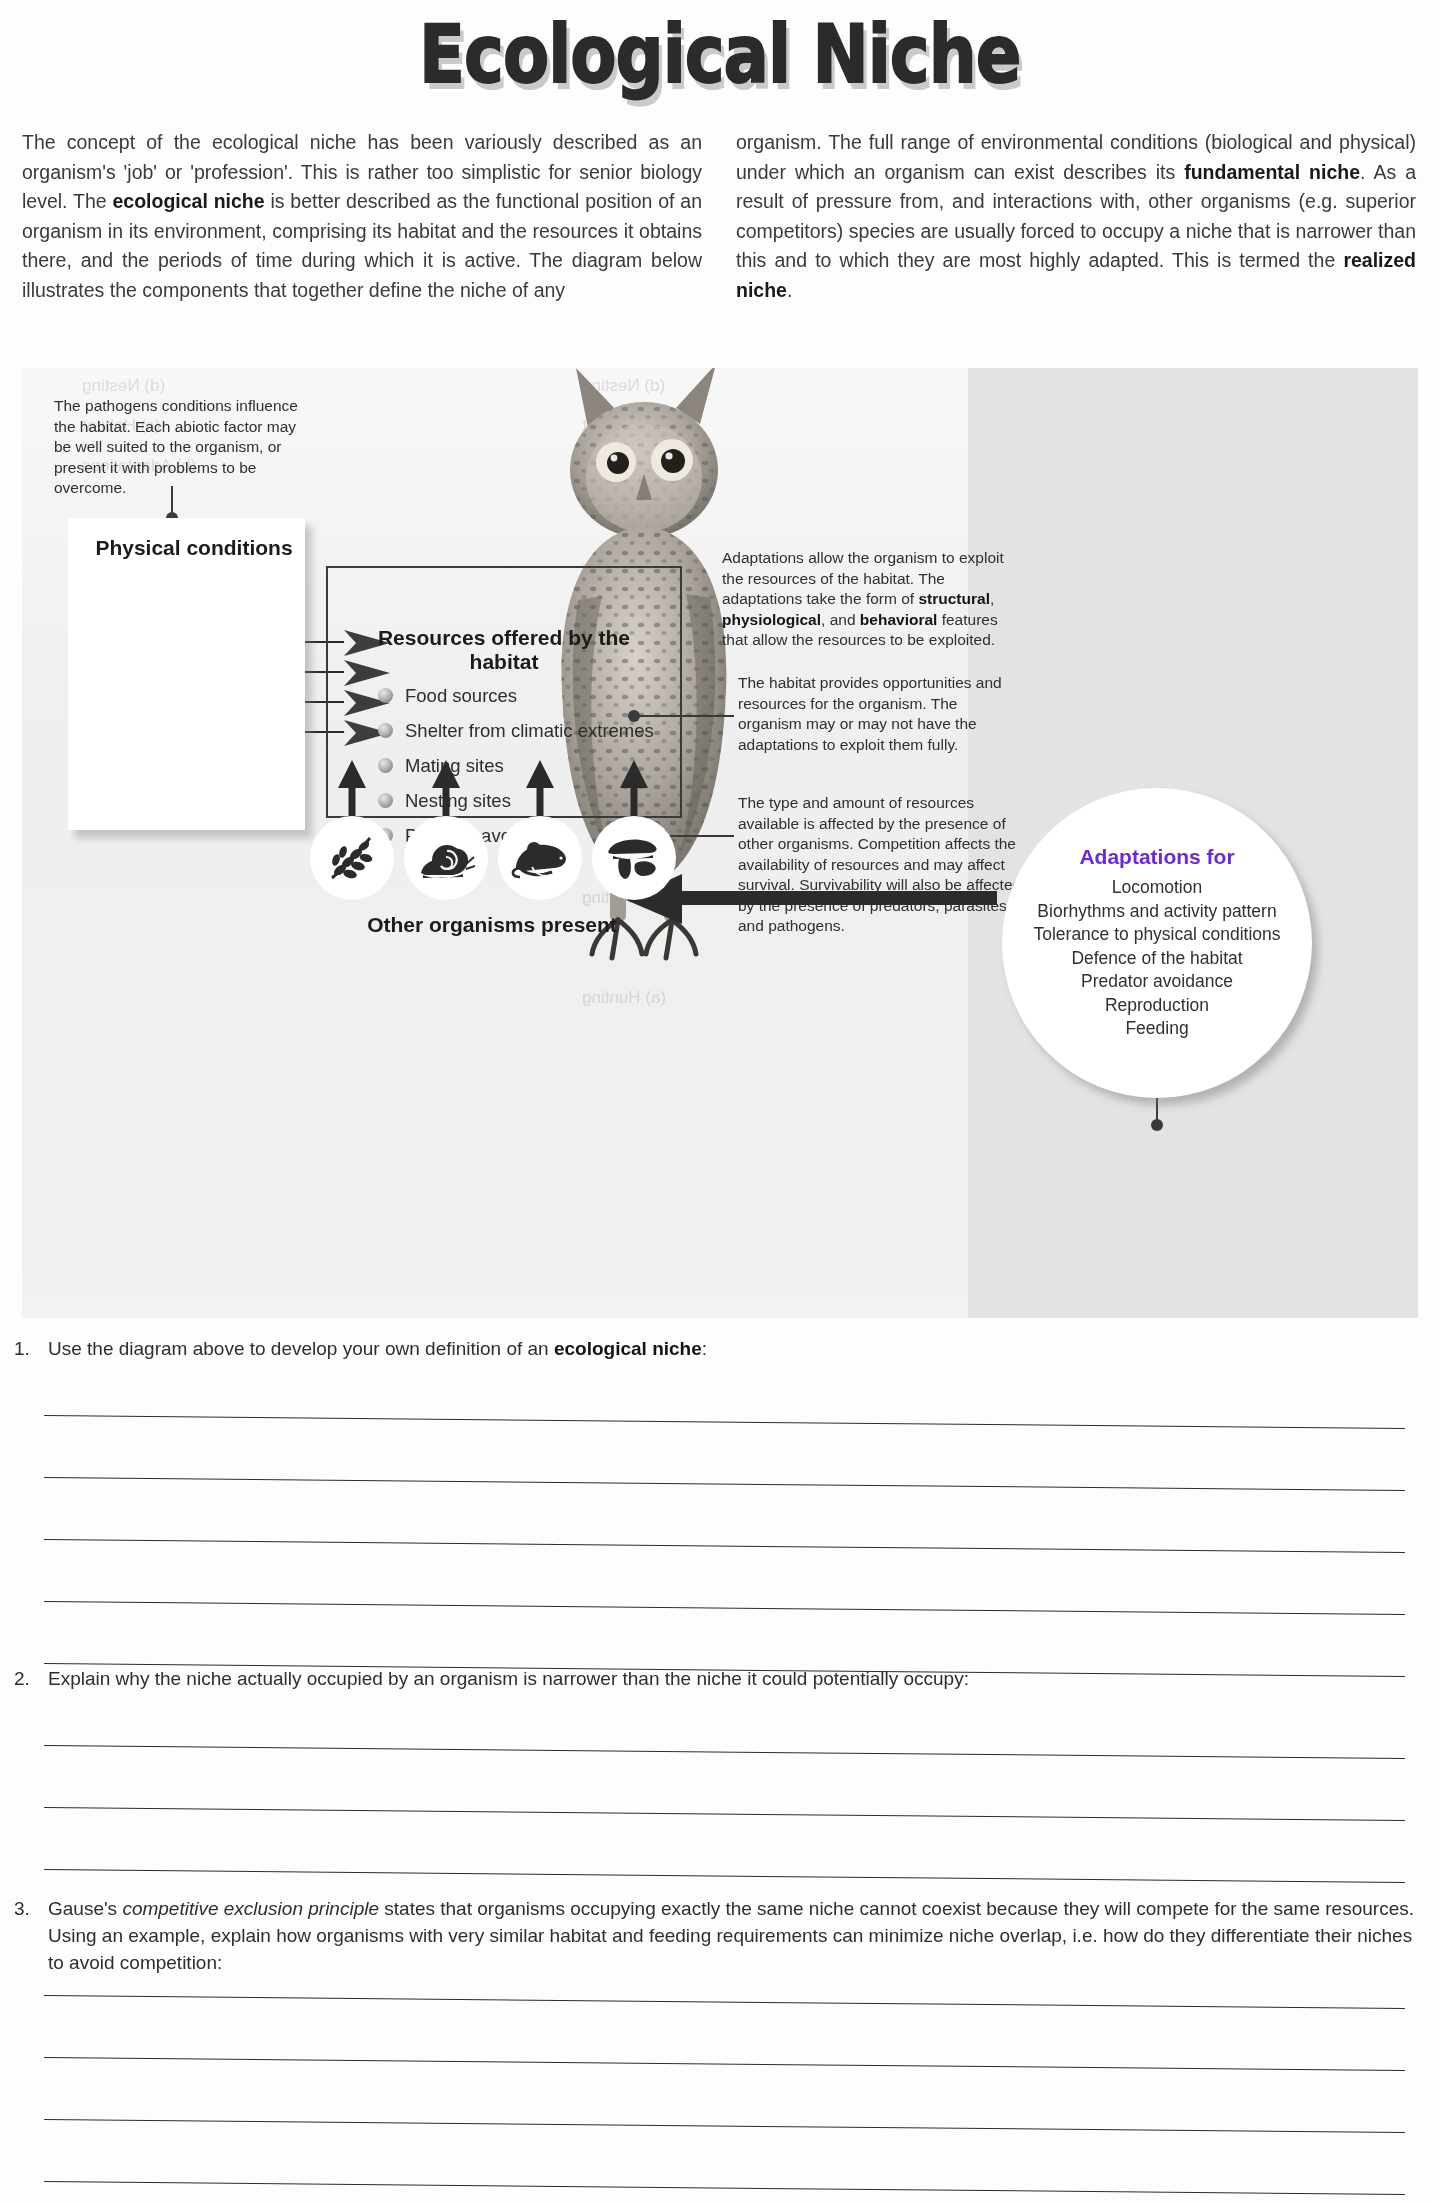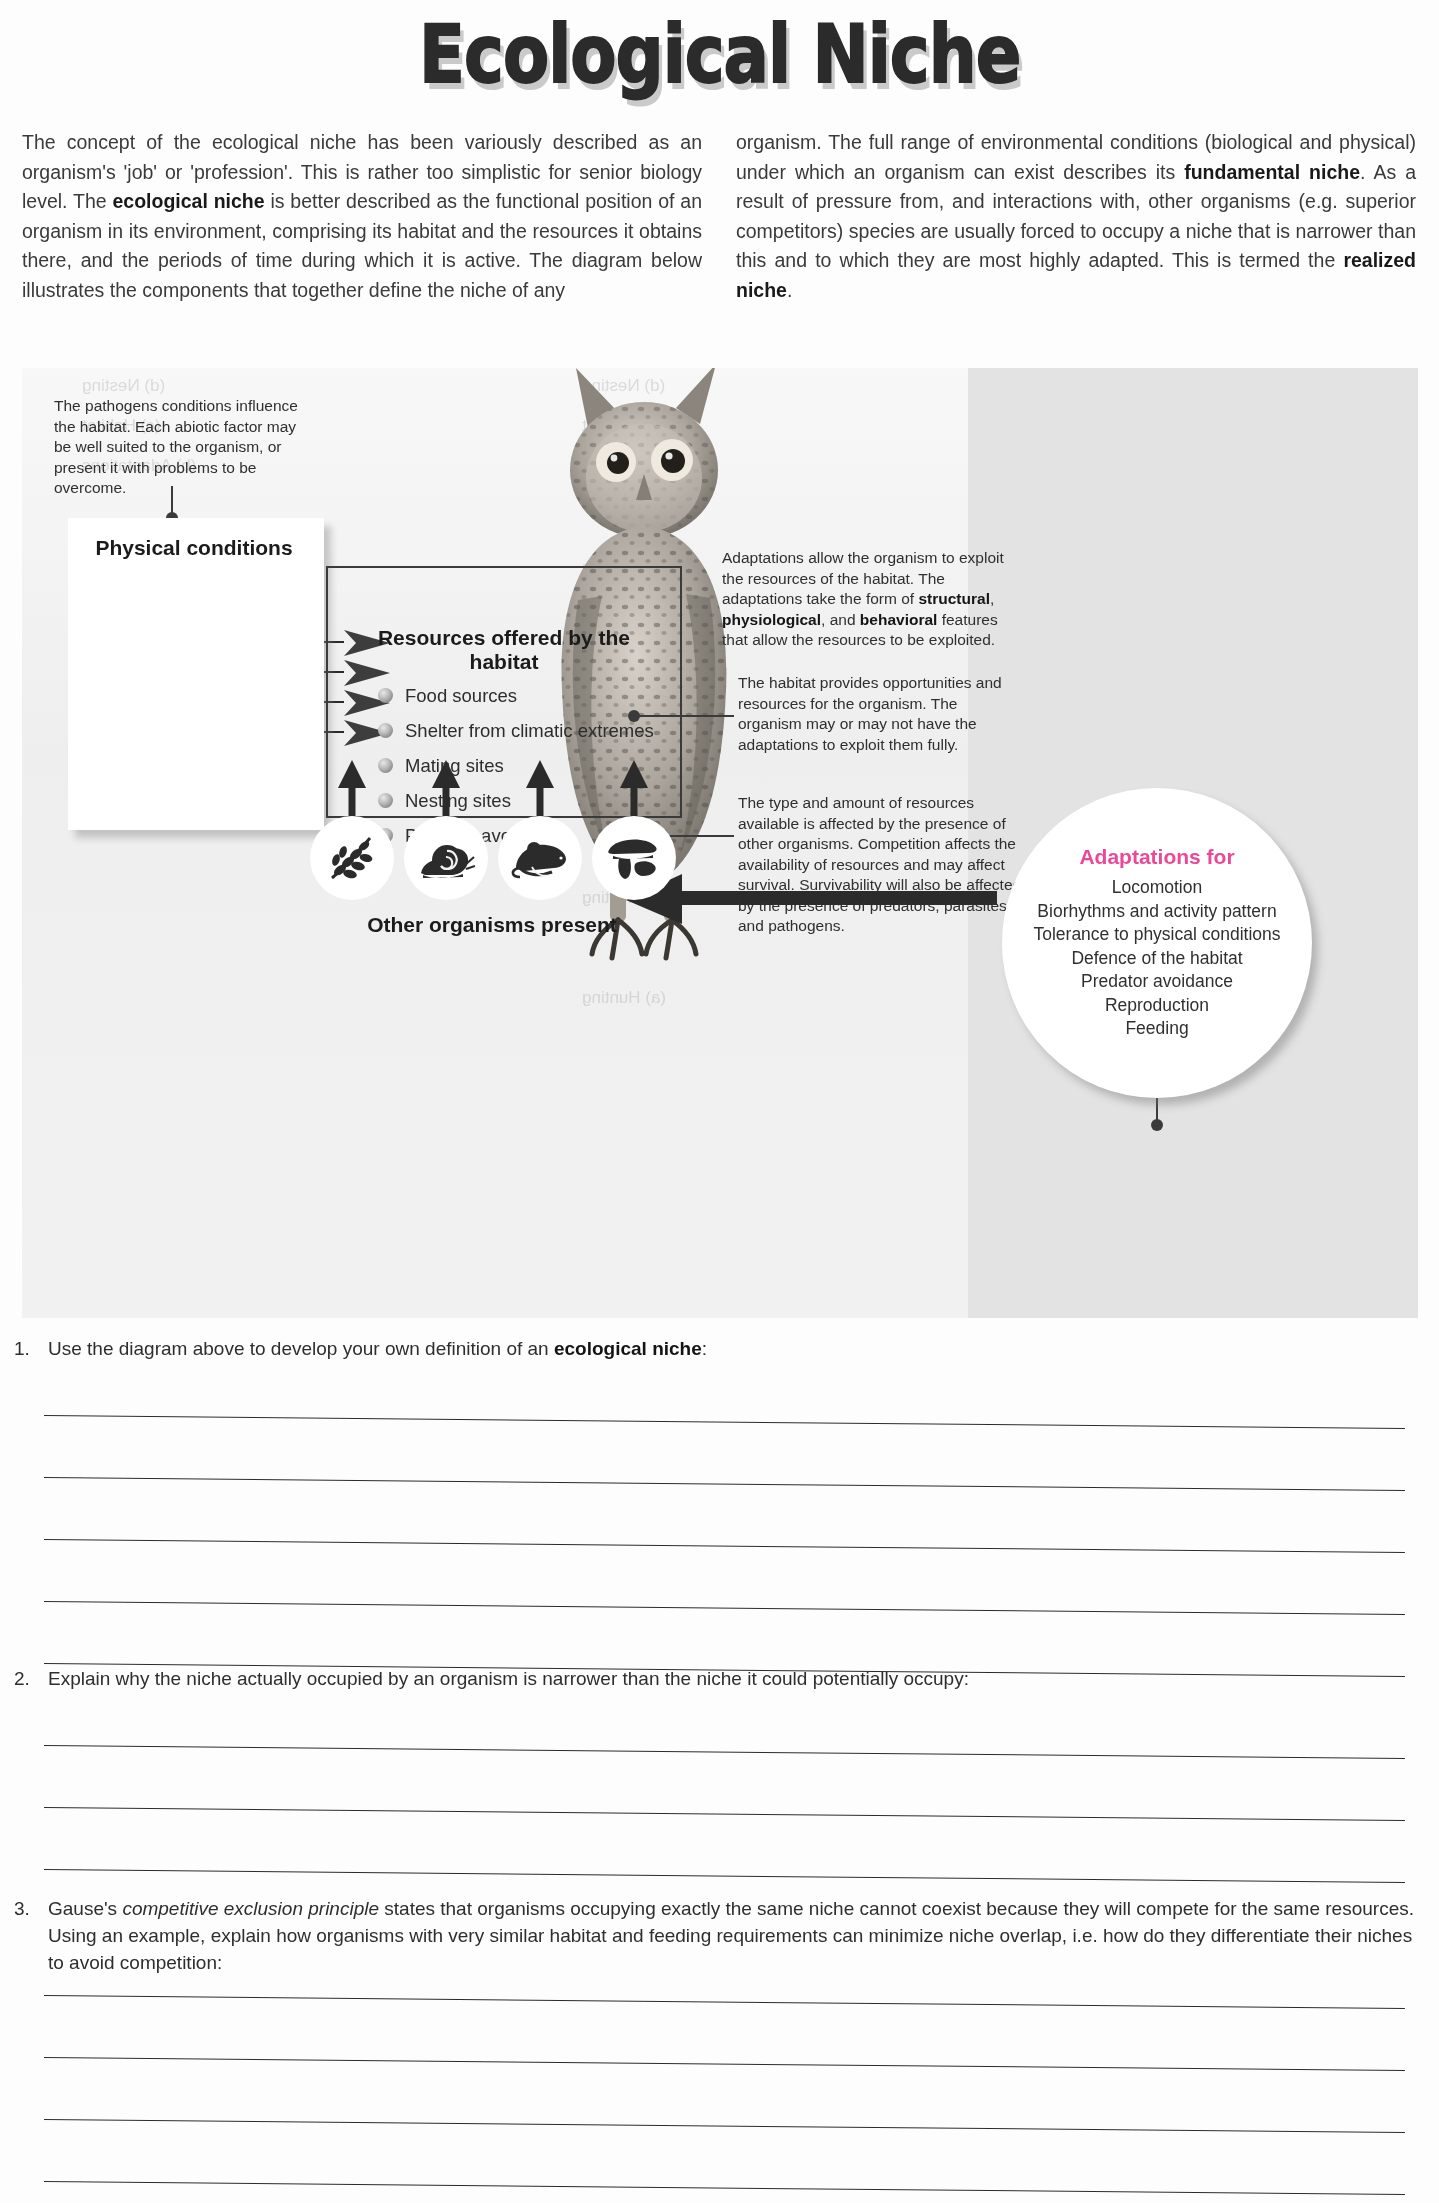--- a/index.html
+++ b/index.html
@@ -112,40 +112,40 @@
     display: flex;
     flex-direction: column;
     align-items: center;
     justify-content: center;
     text-align: center;
     z-index: 5;
   }
   #adapt-circle .head {
     font-weight: bold;
     font-size: 21px;
-    color: #ec4899;
+    color: #6d28d9;
     margin-bottom: 7px;
   }
   #adapt-circle .li {
     font-size: 17.5px;
     line-height: 23.5px;
     color: #303030;
     white-space: nowrap;
   }
 
   
   #phys-box {
     position: absolute;
     left: 46px;
     top: 150px;
     width: 212px;
     height: 280px;
     background: #ffffff;
     box-shadow: 7px 8px 7px rgba(130,130,130,0.4);
-    padding: 18px 24px 14px 20px;
+    padding: 18px 5px 14px 20px;
     z-index: 5;
   }
   #phys-box .head {
     font-weight: bold;
     font-size: 21px;
     color: #1b1b1b;
     text-align: center;
     margin-bottom: 14px;
   }
   #phys-box .li {

